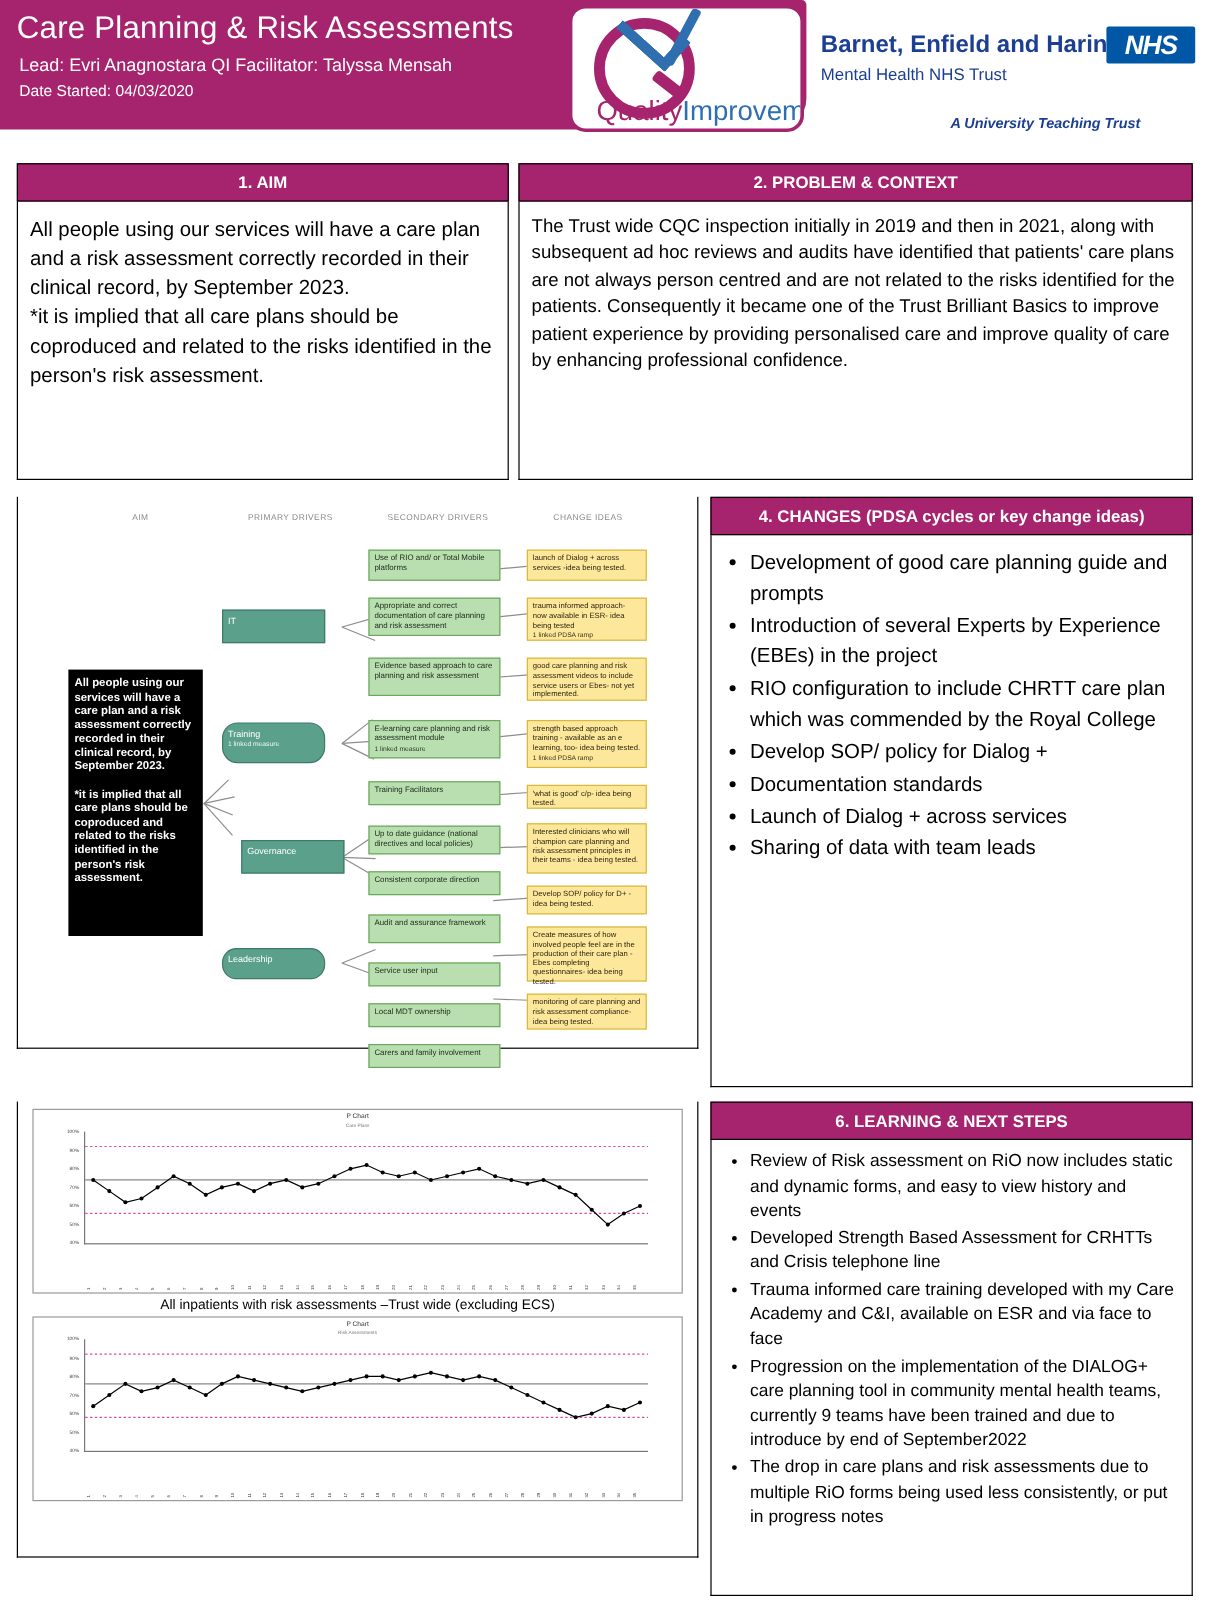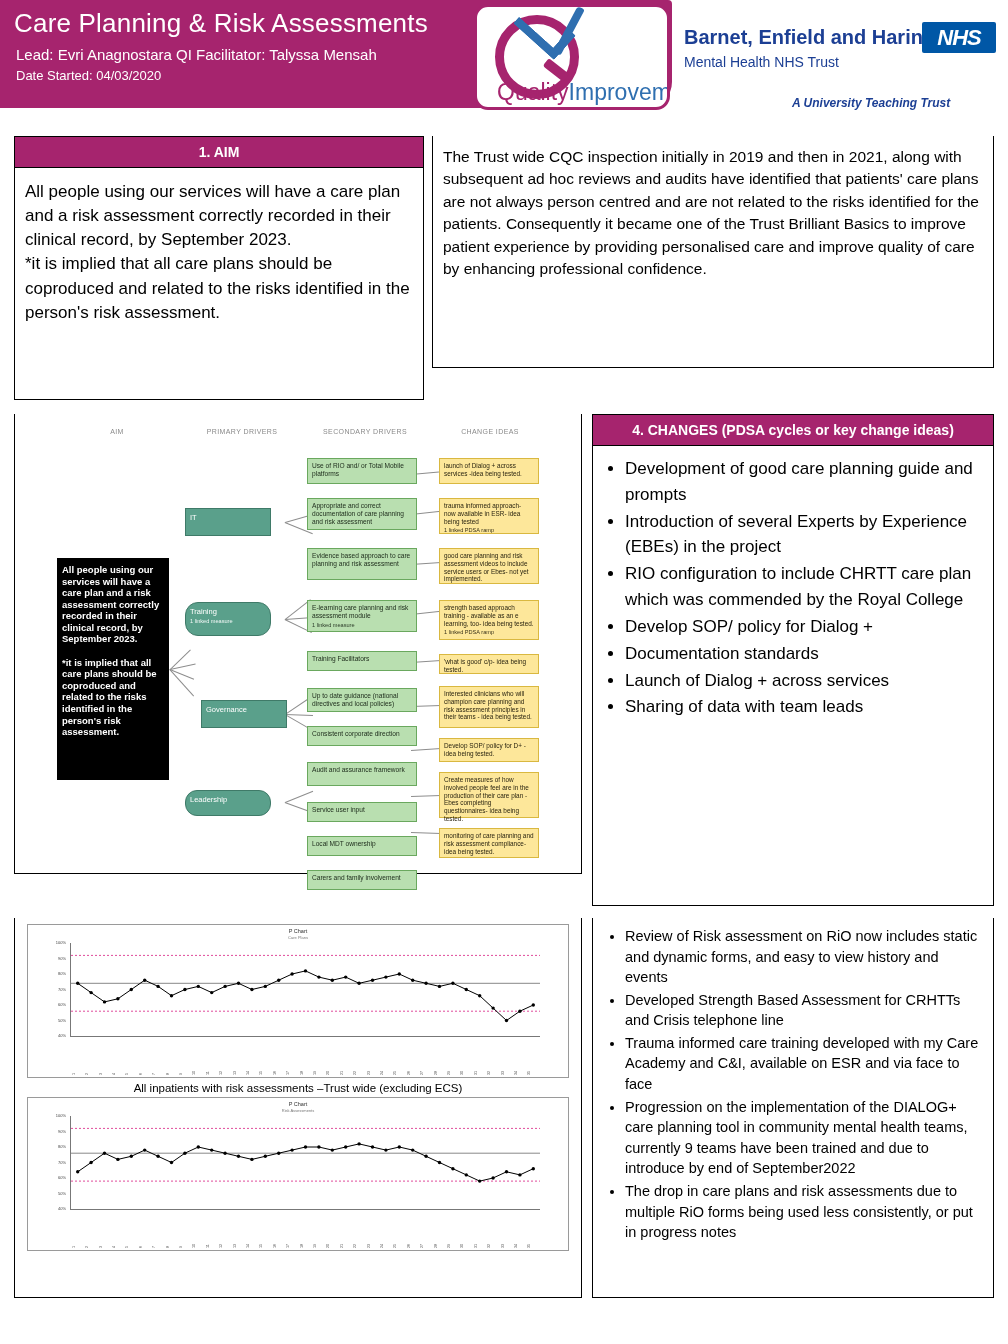--- a/index.html
+++ b/index.html
@@ -395,20 +395,21 @@
   </div>
 </div>
 
 <div class="panel" id="panel-aim">
   <div class="panel-header">1. AIM</div>
   <div class="aim-box" style="white-space: pre-line;">All people using our services will have a care plan and a risk assessment correctly recorded in their clinical record, by September 2023.
 *it is implied that all care plans should be coproduced and related to the risks identified in the person's risk assessment.</div>
 </div>
 
 <div class="panel" id="panel-problem">
+  <div class="panel-header">2. PROBLEM &amp; CONTEXT</div>
   <div class="prob-box">The Trust wide CQC inspection initially in 2019 and then in 2021, along with subsequent ad hoc reviews and audits have identified that patients' care plans are not always person centred and are not related to the risks identified for the patients. Consequently it became one of the Trust Brilliant Basics to improve patient experience by providing personalised care and improve quality of care by enhancing professional confidence.</div>
 </div>
 
 <div class="panel" id="panel-driver">
   <div class="driver-box">
 
     <div class="dd-colhead" style="left:62px; top:14px; width:80px;">AIM</div>
     <div class="dd-colhead" style="left:172px; top:14px; width:110px;">PRIMARY DRIVERS</div>
     <div class="dd-colhead" style="left:295px; top:14px; width:110px;">SECONDARY DRIVERS</div>
     <div class="dd-colhead" style="left:420px; top:14px; width:110px;">CHANGE IDEAS</div>
@@ -686,20 +687,21 @@
         <div class="cx-xtick" style="left: 463.1px;">32</div>
         <div class="cx-xtick" style="left: 476.5px;">33</div>
         <div class="cx-xtick" style="left: 489.9px;">34</div>
         <div class="cx-xtick" style="left: 503.3px;">35</div>
       </div>
 
   </div>
 </div>
 
 <div class="panel" id="panel-learning">
+  <div class="panel-header">6. LEARNING &amp; NEXT STEPS</div>
   <div class="learning-box">
     <ul>
       <li>Review of Risk assessment on RiO now includes static and dynamic forms, and easy to view history and events</li>
       <li>Developed Strength Based Assessment for CRHTTs and Crisis telephone line</li>
       <li>Trauma informed care training developed with my Care Academy and C&amp;I, available on ESR and via face to face</li>
       <li>Progression on the implementation of the DIALOG+ care planning tool in community mental health teams, currently 9 teams have been trained and due to introduce by end of September2022</li>
       <li>The drop in care plans and risk assessments due to multiple RiO forms being used less consistently, or put in progress notes</li>
     </ul>
   </div>
 </div>

